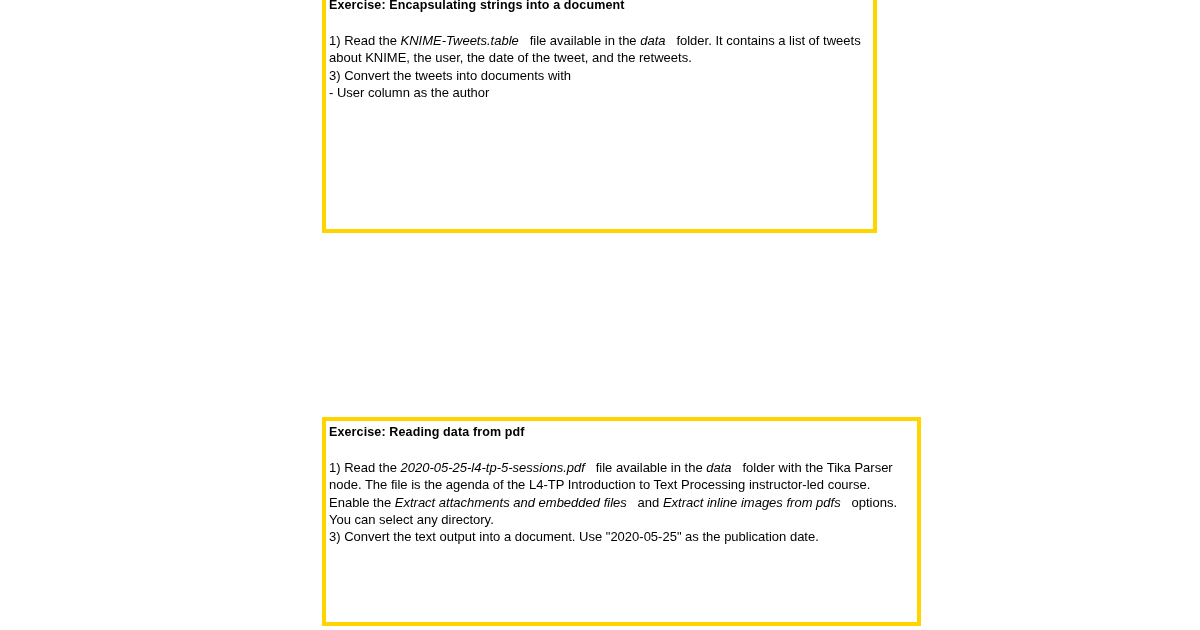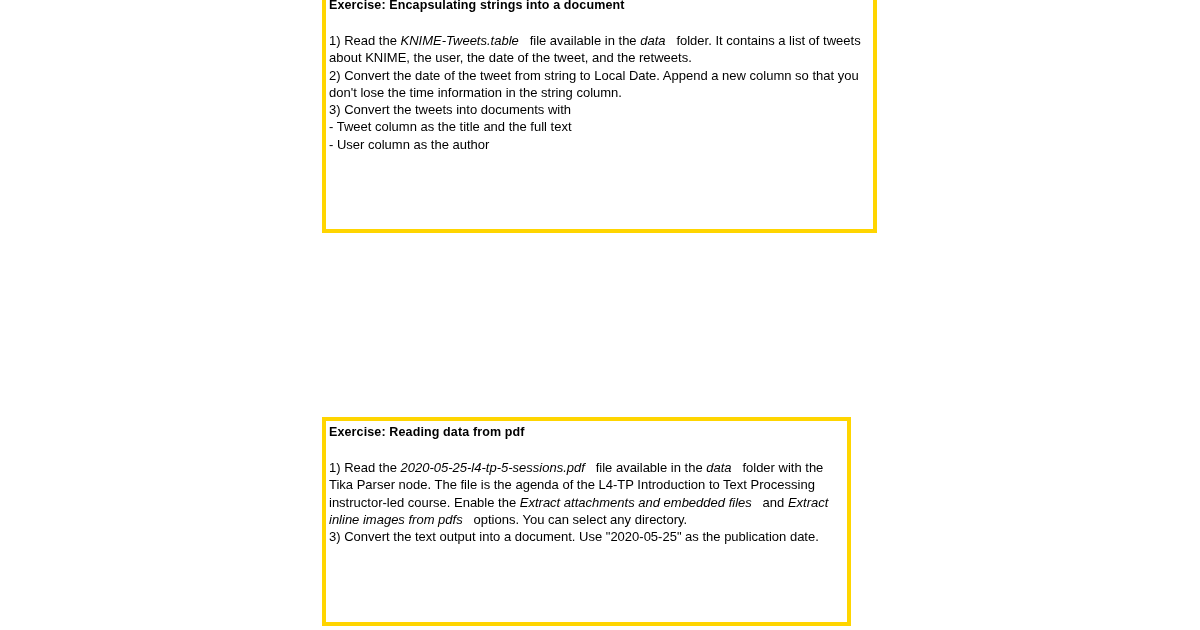--- a/index.html
+++ b/index.html
@@ -27,21 +27,21 @@
   #exercise-box-1 {
     left: 322px;
     top: -10px;
     width: 555px;
     height: 243px;
   }
 
   #exercise-box-2 {
     left: 322px;
     top: 417px;
-    width: 529px;
+    width: 599px;
     height: 209px;
   }
 
   .exercise-title {
     font-size: 12.5px;
     font-weight: bold;
     line-height: 17px;
     letter-spacing: 0.01em;
     white-space: nowrap;
   }
@@ -66,23 +66,21 @@
     content: "\00a0\00a0";
   }
 </style>
 </head>
 <body>
 
 <div class="exercise-box" id="exercise-box-1">
   <div class="exercise-title">Exercise: Encapsulating strings into a document</div>
   <div class="exercise-body">
       <div class="exercise-line"><span>1) Read the </span><span class="em em-gap">KNIME-Tweets.table</span><span> file available in the </span><span class="em em-gap">data</span><span> folder. It contains a list of tweets about KNIME, the user, the date of the tweet, and the retweets.</span></div>
-      <div class="exercise-line"><span>2) Convert the date of the tweet from string to Local Date. Append a new column so that you don't lose the time information in the string column.</span></div>
       <div class="exercise-line"><span>3) Convert the tweets into documents with</span></div>
-      <div class="exercise-line"><span>- Tweet column as the title and the full text</span></div>
       <div class="exercise-line"><span>- User column as the author</span></div>
     </div>
 </div>
 
 <div class="exercise-box" id="exercise-box-2">
   <div class="exercise-title">Exercise: Reading data from pdf</div>
   <div class="exercise-body">
       <div class="exercise-line"><span>1) Read the </span><span class="em em-gap">2020-05-25-l4-tp-5-sessions.pdf</span><span> file available in the </span><span class="em em-gap">data</span><span> folder with the Tika Parser node. The file is the agenda of the L4-TP Introduction to Text Processing instructor-led course. Enable the </span><span class="em em-gap">Extract attachments and embedded files</span><span> and </span><span class="em em-gap">Extract inline images from pdfs</span><span> options. You can select any directory.</span></div>
       <div class="exercise-line"><span>3) Convert the text output into a document. Use "2020-05-25" as the publication date.</span></div>
     </div>

